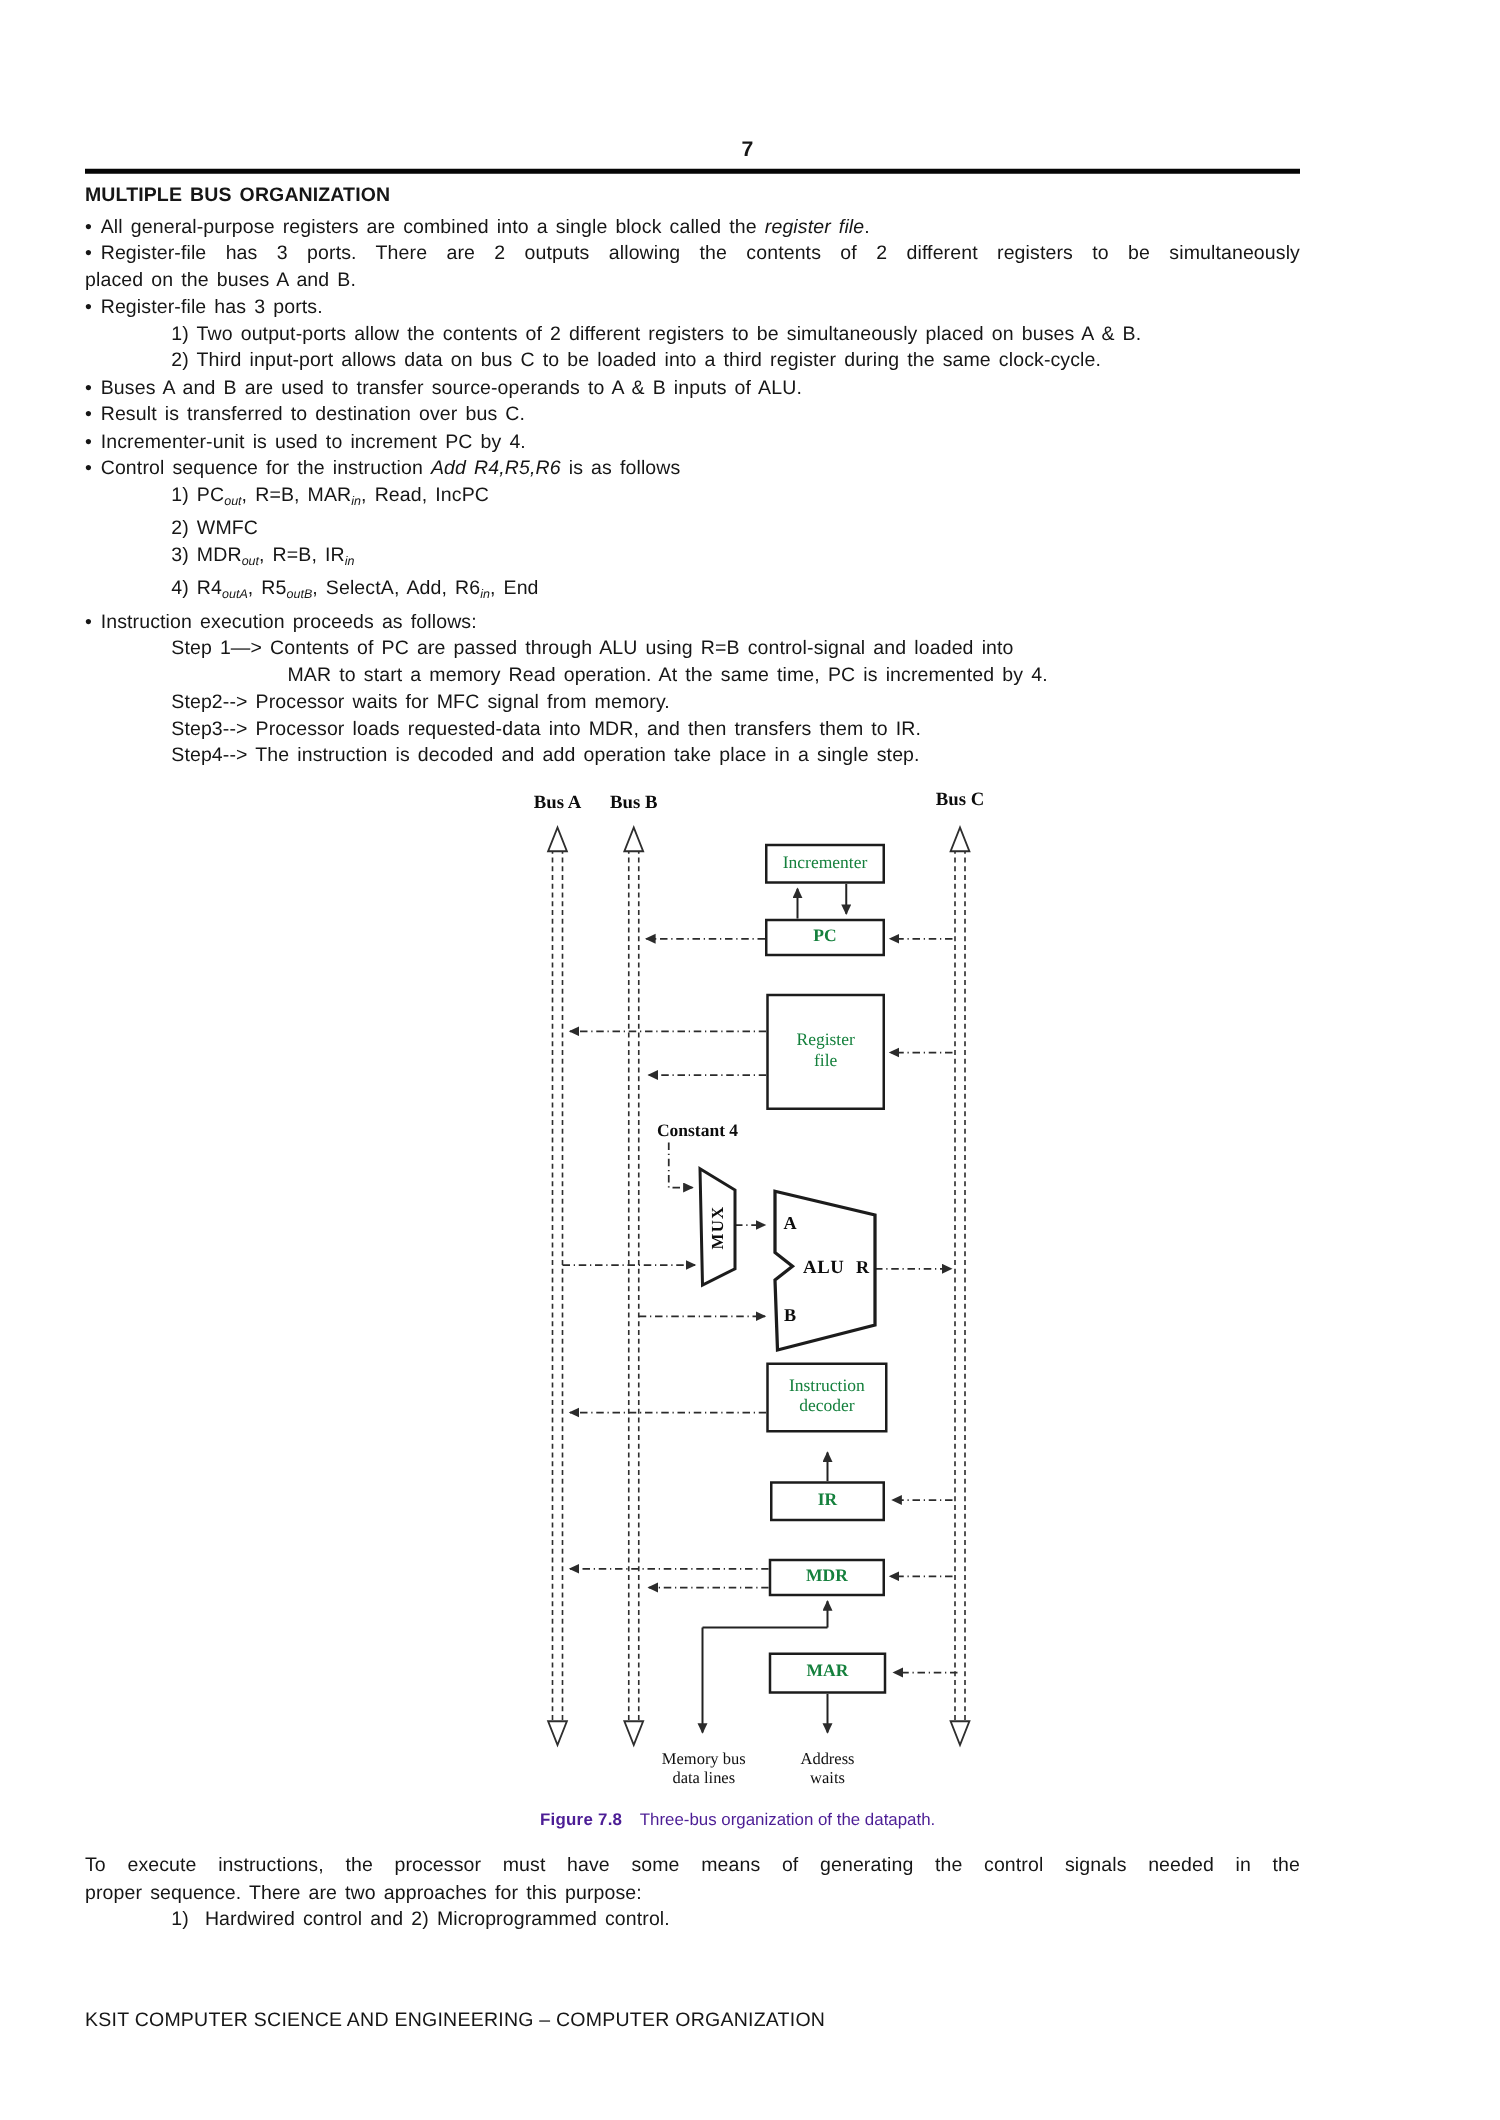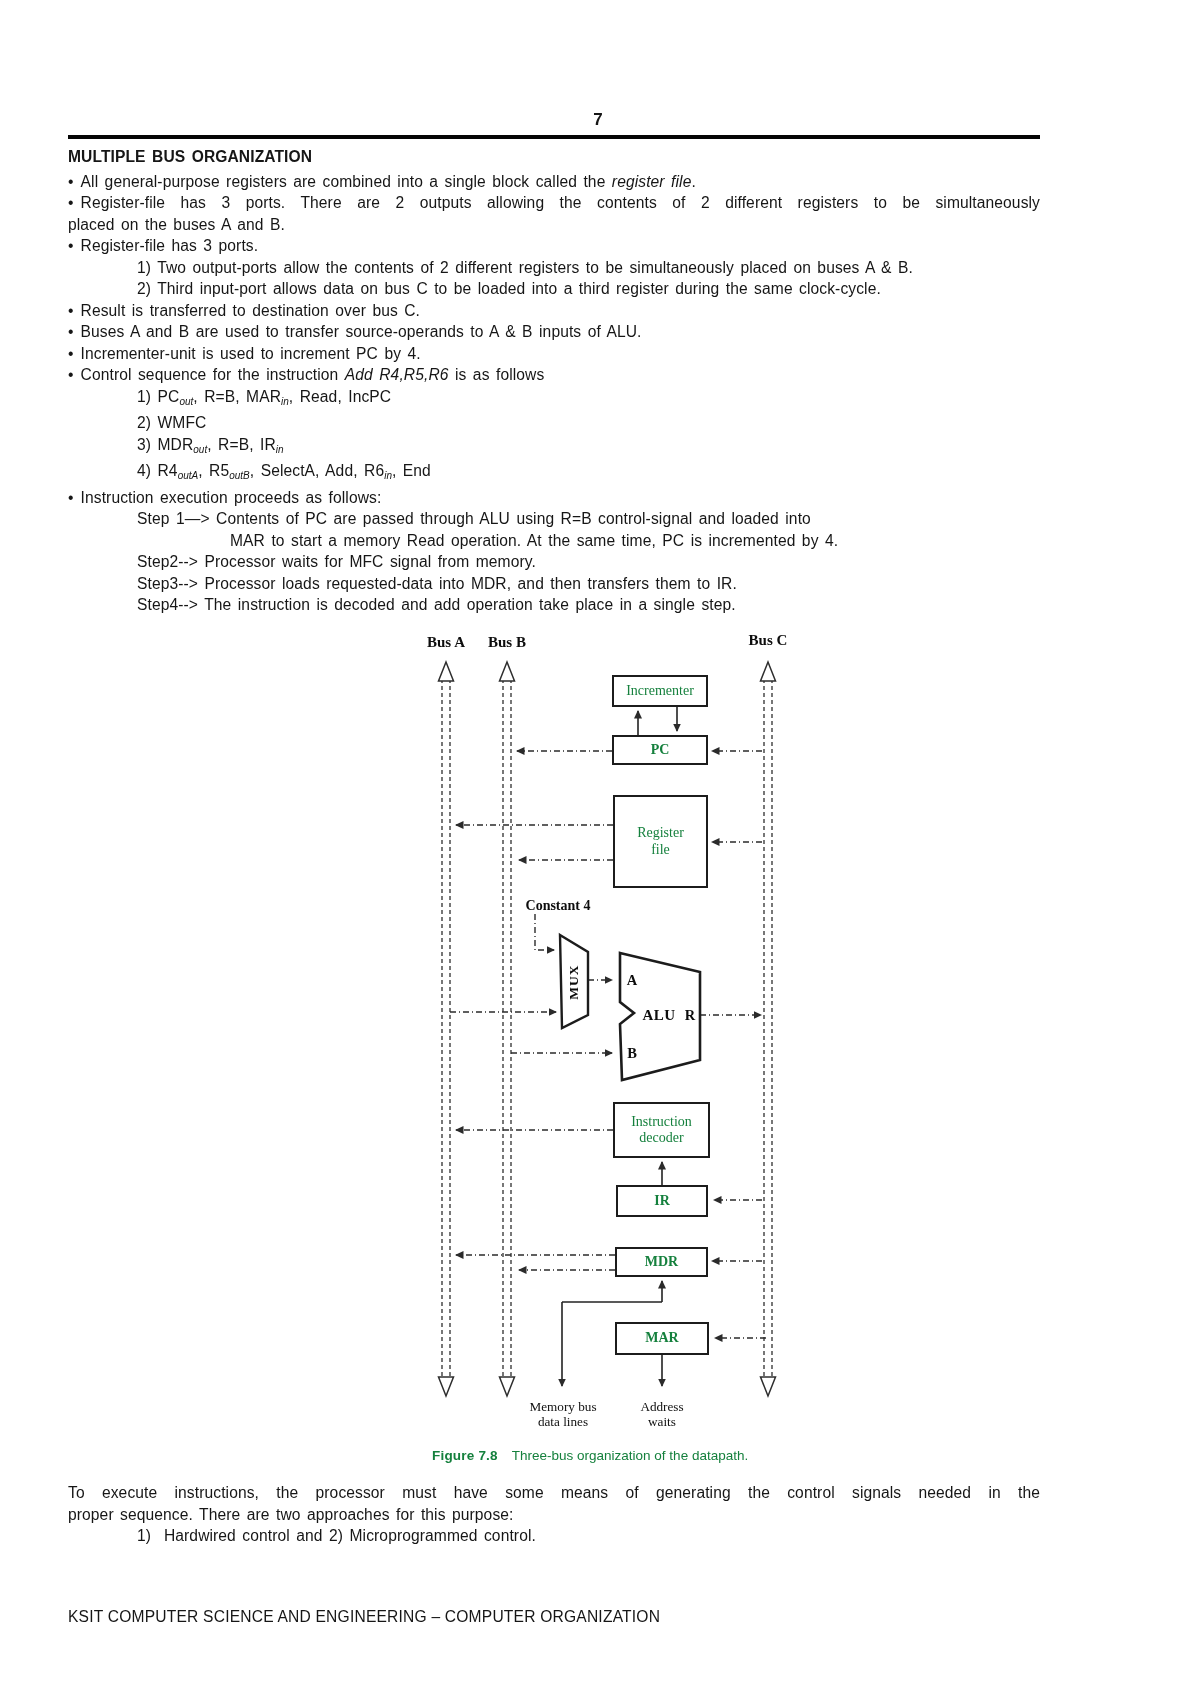--- a/index.html
+++ b/index.html
@@ -27,21 +27,21 @@
   .dbox .bl{font-weight:600;}
   .buslabel{position:absolute;transform:translate(-50%,0);font-family:"Liberation Serif",serif;
         font-weight:700;font-size:15px;white-space:nowrap;color:#0d0d0d;}
   .dlab{position:absolute;transform:translate(-50%,-50%);font-family:"Liberation Serif",serif;
         font-weight:700;color:#0d0d0d;white-space:nowrap;}
   .muxlab{font-size:13.5px;transform:translate(-50%,-50%) rotate(-90deg);letter-spacing:1px;}
   .alulet{font-size:14.5px;}
   .sublab{position:absolute;transform:translate(-50%,0);text-align:center;
         font-family:"Liberation Serif",serif;font-size:13.2px;line-height:14.5px;
         color:#101010;white-space:nowrap;}
-  .caption{position:absolute;font-size:13.5px;color:#15803d;white-space:nowrap;}
+  .caption{position:absolute;font-size:13.5px;color:#4c1d95;white-space:nowrap;}
   .caption .capb{font-weight:700;margin-right:14px;letter-spacing:.2px;}
   
   .note{position:absolute;left:68px;top:1482px;width:972px;font-size:15.6px;
         line-height:21.5px;letter-spacing:.1px;word-spacing:2px;}
   .note .nh{font-weight:700;font-size:16px;}
   .footer{position:absolute;left:68px;top:1608px;font-size:15.6px;letter-spacing:.2px;}
 </style>
 </head>
 <body>
 
@@ -54,22 +54,22 @@
 
     <div class="ln"><span class="mk">•</span><span><span>All general-purpose registers are combined into a single block called the </span><i>register file</i><span>.</span></span></div>
 
     <div class="ln jfull"><span class="mk">•</span><span>Register-file has 3 ports. There are 2 outputs allowing the contents of 2 different registers to be simultaneously</span></div>
     <div class="ln">placed on the buses A and B.</div>
 
     <div class="ln"><span class="mk">•</span><span>Register-file has 3 ports.</span></div>
     <div class="ln ind1">1) Two output-ports allow the contents of 2 different registers to be simultaneously placed on buses A &amp; B.</div>
     <div class="ln ind1">2) Third input-port allows data on bus C to be loaded into a third register during the same clock-cycle.</div>
 
+    <div class="ln"><span class="mk">•</span><span>Buses A and B are used to transfer source-operands to A &amp; B inputs of ALU.</span></div>
     <div class="ln"><span class="mk">•</span><span>Result is transferred to destination over bus C.</span></div>
-    <div class="ln"><span class="mk">•</span><span>Buses A and B are used to transfer source-operands to A &amp; B inputs of ALU.</span></div>
     <div class="ln"><span class="mk">•</span><span>Incrementer-unit is used to increment PC by 4.</span></div>
 
     <div class="ln"><span class="mk">•</span><span><span>Control sequence for the instruction </span><i>Add R4,R5,R6</i><span> is as follows</span></span></div>
 
     <div class="ln ind1"><span>1) PC</span><sub>out</sub><span>, R=B, MAR</span><sub>in</sub><span>, Read, IncPC</span></div>
     <div class="ln ind1">2) WMFC</div>
     <div class="ln ind1"><span>3) MDR</span><sub>out</sub><span>, R=B, IR</span><sub>in</sub></div>
     <div class="ln ind1"><span>4) R4</span><sub>outA</sub><span>, R5</span><sub>outB</sub><span>, SelectA, Add, R6</span><sub>in</sub><span>, End</span></div>
 
     <div class="ln"><span class="mk">•</span><span>Instruction execution proceeds as follows:</span></div>
@@ -149,21 +149,21 @@
     <div class="dbox" style="left:612px;top:85px;width:96px;height:32px;">
         <span>Incrementer</span>
       </div>
     <div class="dbox" style="left:612px;top:145px;width:96px;height:30px;">
         <span class="bl">PC</span>
       </div>
     <div class="dbox" style="left:613px;top:205px;width:95px;height:93px;">
         <span>Register</span>
         <span>file</span>
       </div>
-    <div class="dbox" style="left:613px;top:512px;width:97px;height:56px;">
+    <div class="dbox" style="left:613px;top:500px;width:97px;height:56px;">
         <span>Instruction</span>
         <span>decoder</span>
       </div>
     <div class="dbox" style="left:616px;top:595px;width:92px;height:32px;">
         <span class="bl">IR</span>
       </div>
     <div class="dbox" style="left:615px;top:657px;width:93px;height:30px;">
         <span class="bl">MDR</span>
       </div>
     <div class="dbox" style="left:615px;top:732px;width:94px;height:33px;">

